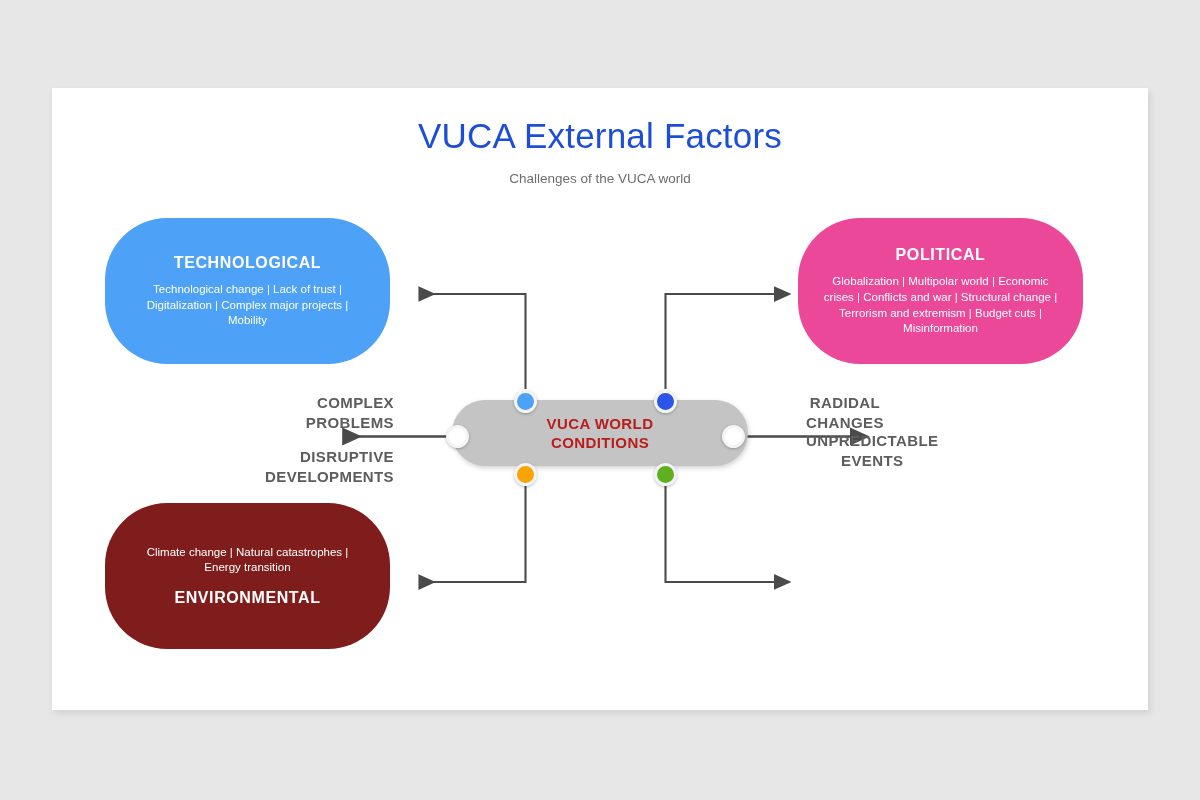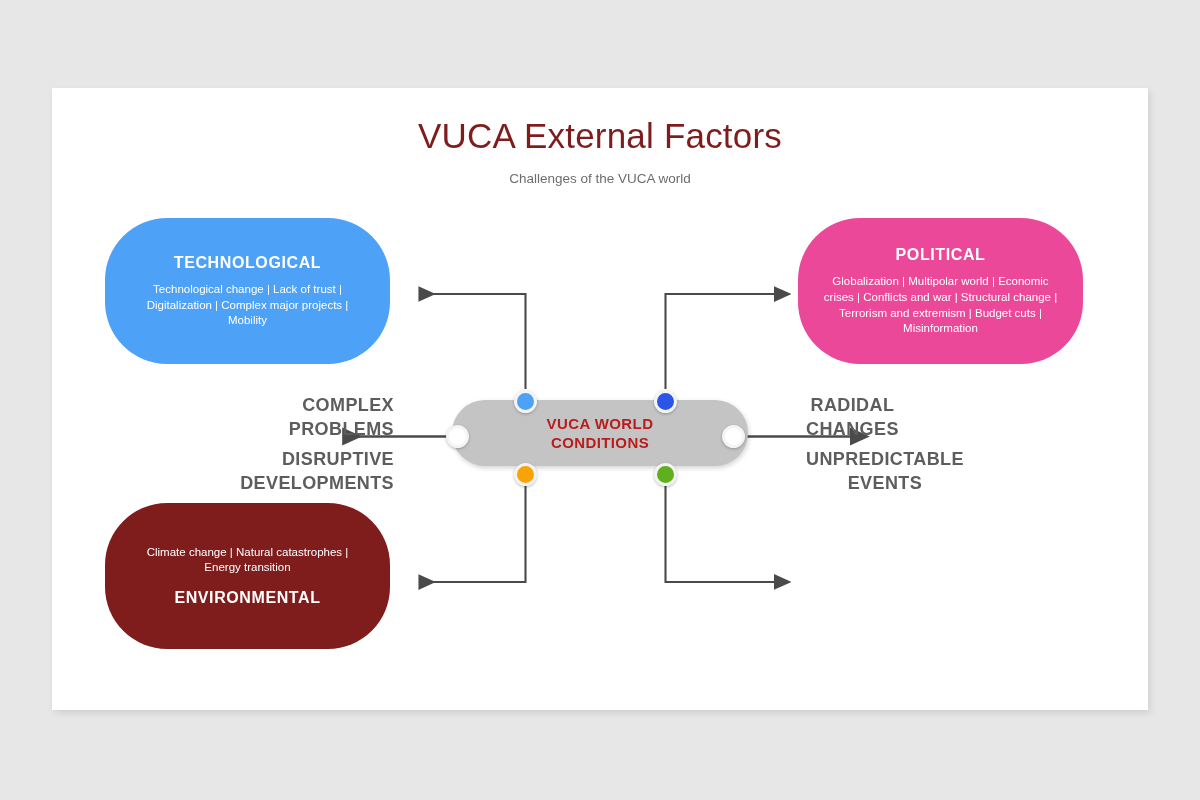--- a/index.html
+++ b/index.html
@@ -132,49 +132,49 @@
   #node-technological { left: 462px; top: 302px; background: #4da1f7; }
   #node-political     { left: 602px; top: 302px; background: #2b54e8; }
   #node-environmental { left: 462px; top: 375px; background: #faa307; }
   #node-societal      { left: 602px; top: 375px; background: #5faf1e; }
   #node-left  { left: 394px; top: 337px; background: #ffffff; }
   #node-right { left: 670px; top: 337px; background: #ffffff; }
 
   
   .side-label {
     position: absolute;
-    font-size: 18px;
+    font-size: 15px;
     font-weight: bold;
     color: #5d5d5d;
     line-height: 1.36;
     letter-spacing: 0.4px;
     white-space: pre-line;
   }
   .side-label.left  { text-align: right; right: 754px; }
   .side-label.right { text-align: center;  left: 754px; }
   #label-complex-problems      { top: 305px; }
   #label-disruptive-developments { top: 359px; }
   #label-radical-changes       { top: 305px; }
-  #label-unpredictable-events  { top: 359px; }
+  #label-unpredictable-events  { top: 343px; }
 
   
   #connectors {
     position: absolute;
     left: 0; top: 0;
     width: 1096px;
     height: 622px;
     pointer-events: none;
   }
 </style>
 </head>
 <body style="background: rgb(232, 231, 232);">
 
 <div id="slide-card" style="background: rgb(255, 255, 255);">
 
-  <div id="page-title" style="color: #7f1d1d;">VUCA External Factors</div>
+  <div id="page-title" style="color: #1d4ed8;">VUCA External Factors</div>
   <div id="page-subtitle" style="color: rgb(109, 109, 109);">Challenges of the VUCA world</div>
 
   <svg id="connectors" viewBox="0 0 1096 622" xmlns="http://www.w3.org/2000/svg">
     <defs>
       <marker id="arrow-left" viewBox="0 0 12 12" refX="10" refY="6" markerWidth="9" markerHeight="9" orient="auto-start-reverse">
         <path d="M 11 1 L 11 11 L 0 6 Z" fill="#4a4a4a"></path>
       </marker>
       <marker id="arrow-right" viewBox="0 0 12 12" refX="1" refY="6" markerWidth="9" markerHeight="9" orient="auto">
         <path d="M 1 1 L 1 11 L 12 6 Z" fill="#4a4a4a"></path>
       </marker>

